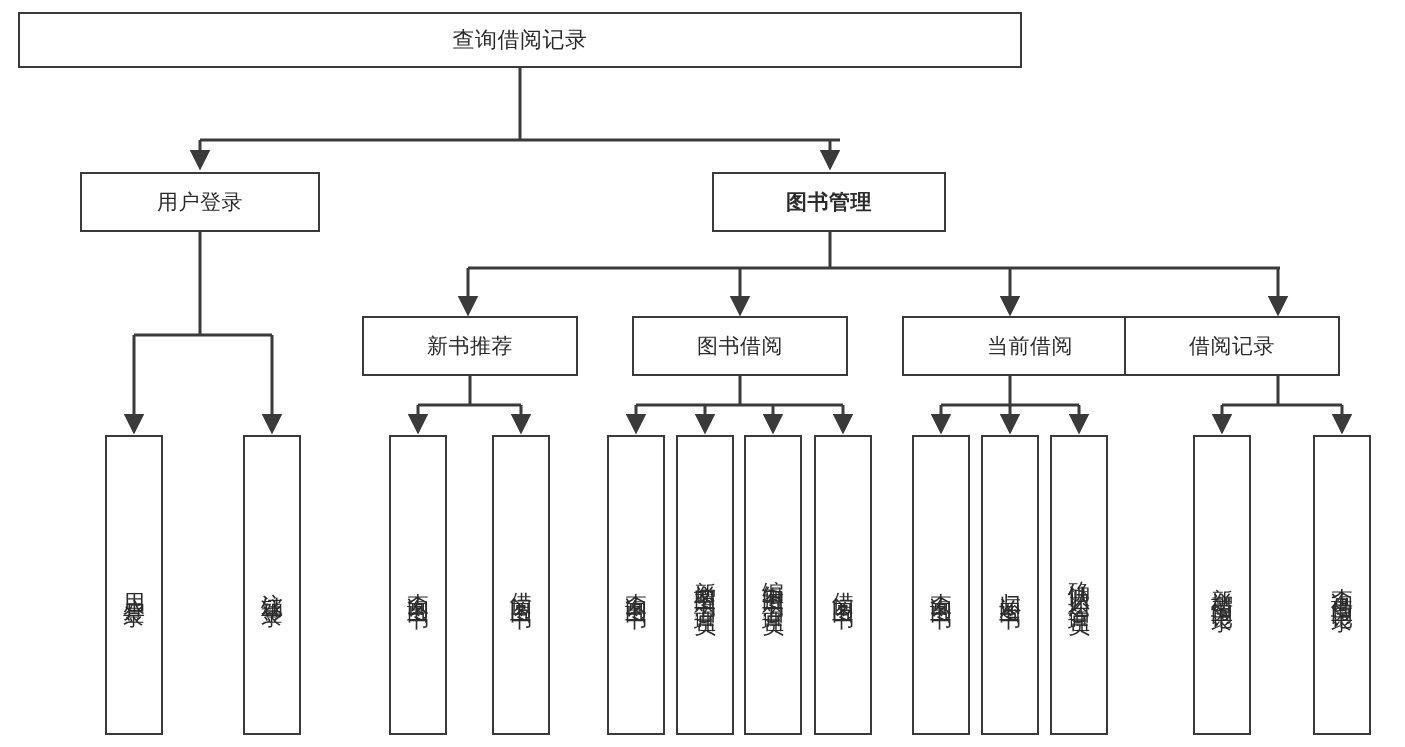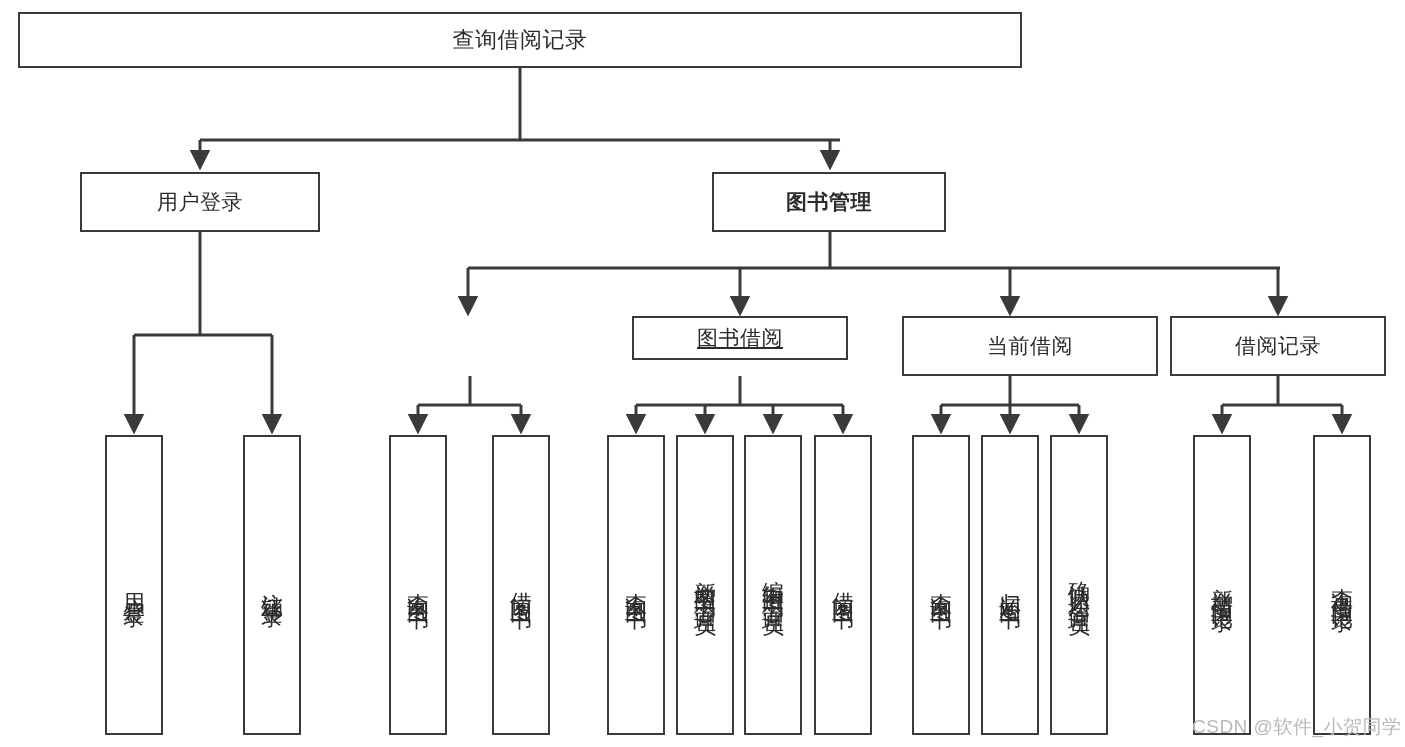--- a/index.html
+++ b/index.html
@@ -114,37 +114,37 @@
       <path d="M 1222 405 L 1222 424" marker-end="url(#arrow)"></path>
       <path d="M 1342 405 L 1342 424" marker-end="url(#arrow)"></path>
     </g>
   </svg>
 
   <div class="node node-h node-root" style="left:18px; top:12px; width:1004px; height:56px;">查询借阅记录</div>
 
   <div class="node node-h" style="left:80px; top:172px; width:240px; height:60px;">用户登录</div>
   <div class="node node-h" style="left:712px; top:172px; width:234px; height:60px;font-weight:bold;">图书管理</div>
 
-  <div class="node node-h" style="left:632px; top:316px; width:216px; height:44px;text-decoration:underline;">图书借阅</div>
+  <div class="node node-h" style="left:362px; top:316px; width:216px; height:60px;">新书推荐</div>
+  <div class="node node-h" style="left:632px; top:316px; width:216px; height:60px;">图书借阅</div>
   <div class="node node-h" style="left:902px; top:316px; width:256px; height:60px;">当前借阅</div>
-  <div class="node node-h" style="left:1170px; top:316px; width:216px; height:60px;text-align:center;">借阅记录</div>
+  <div class="node node-h" style="left:1124px; top:316px; width:216px; height:60px;text-align:center;">借阅记录</div>
 
   <div class="node node-v" style="left:105px; top:435px; width:58px; height:300px;">用户登录</div>
   <div class="node node-v" style="left:243px; top:435px; width:58px; height:300px;">注销登录</div>
 
   <div class="node node-v" style="left:389px; top:435px; width:58px; height:300px;">查询图书</div>
   <div class="node node-v" style="left:492px; top:435px; width:58px; height:300px;">借阅图书</div>
 
   <div class="node node-v" style="left:607px; top:435px; width:58px; height:300px;">查询图书</div>
   <div class="node node-v" style="left:676px; top:435px; width:58px; height:300px;">新增图书（管理员）</div>
   <div class="node node-v" style="left:744px; top:435px; width:58px; height:300px;">编辑图书（管理员）</div>
   <div class="node node-v" style="left:814px; top:435px; width:58px; height:300px;">借阅图书</div>
 
   <div class="node node-v" style="left:912px; top:435px; width:58px; height:300px;">查询图书</div>
   <div class="node node-v" style="left:981px; top:435px; width:58px; height:300px;">归还图书</div>
   <div class="node node-v" style="left:1050px; top:435px; width:58px; height:300px;">确认归还（管理员）</div>
 
   <div class="node node-v" style="left:1193px; top:435px; width:58px; height:300px;">新增借阅记录</div>
   <div class="node node-v" style="left:1313px; top:435px; width:58px; height:300px;">查询借阅记录</div>
 
-  <div class="watermark" style="left:1192px; top:714px;">CSDN @软件_小贺同学</div>
 
 </div>
 
 </body></html>

